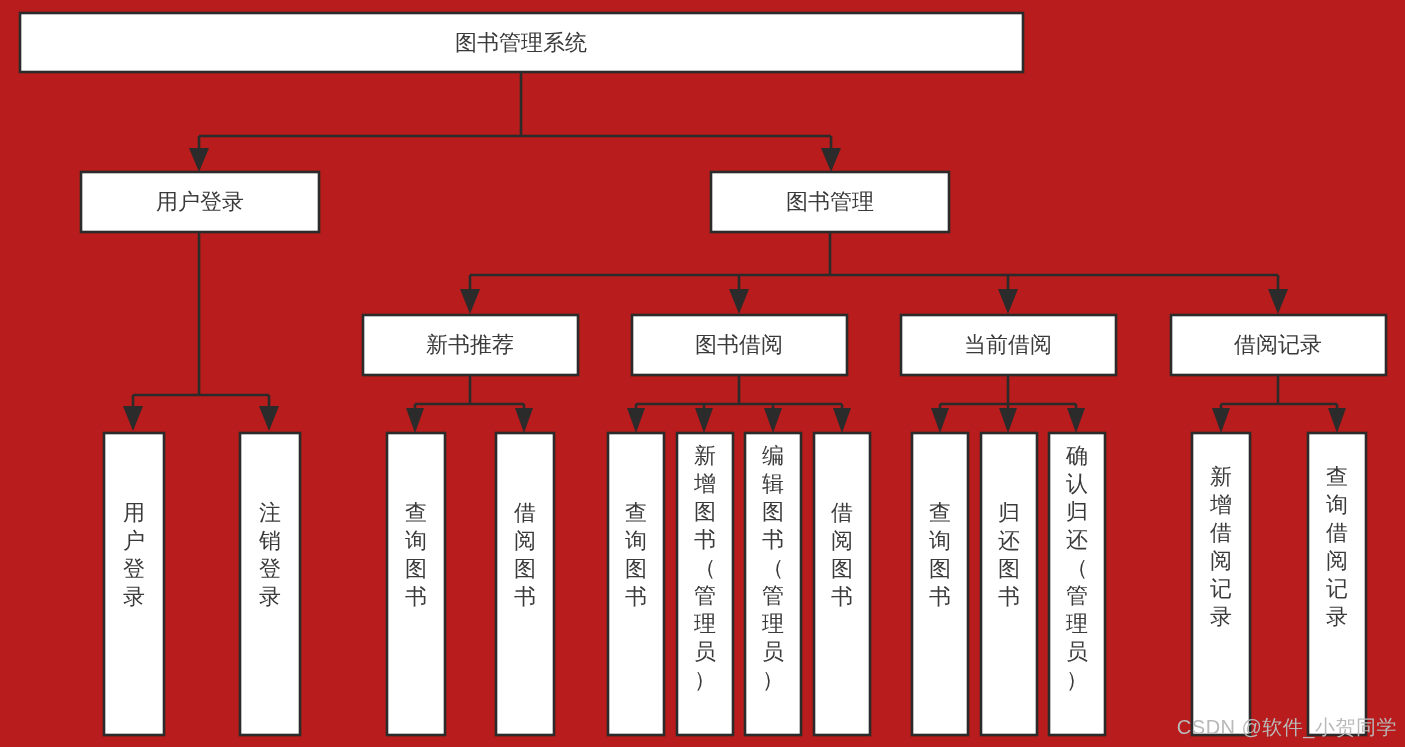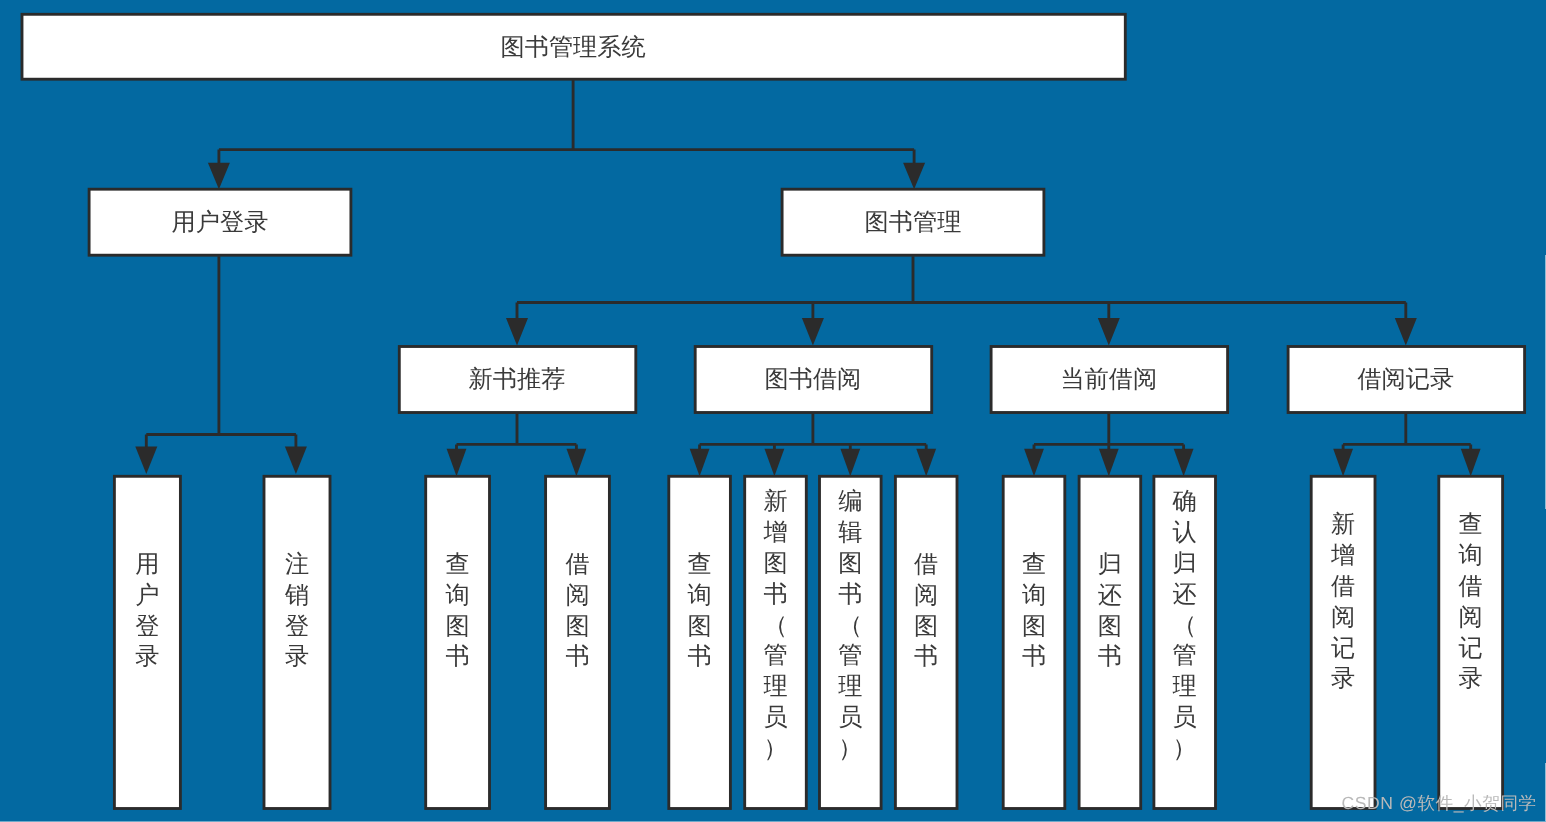--- a/index.html
+++ b/index.html
@@ -10,21 +10,21 @@
   body {
     width: 1405px;
     height: 747px;
     overflow: hidden;
     font-family: "Liberation Sans", "DejaVu Sans", sans-serif;
   }
   #diagram-root {
     position: relative;
     width: 1405px;
     height: 747px;
-    background: #0369a1;
+    background: #b91c1c;
   }
   svg#flowchart {
     position: absolute;
     left: 0;
     top: 0;
     width: 1405px;
     height: 747px;
     display: block;
   }
   .node-box {
@@ -53,21 +53,21 @@
     fill: #3a3a3a;
     font-family: "Liberation Sans", "DejaVu Sans", sans-serif;
     font-size: 22px;
     text-anchor: middle;
   }
   .watermark {
     position: absolute;
     right: 8px;
     bottom: 6px;
     color: #b9b9b9;
-    font-size: 16px;
+    font-size: 20px;
     font-family: "Liberation Sans", "DejaVu Sans", sans-serif;
     white-space: nowrap;
     letter-spacing: 0.5px;
   }
 </style>
 </head>
 <body>
 
 <div id="diagram-root">
   <svg id="flowchart" viewBox="0 0 1405 747">

